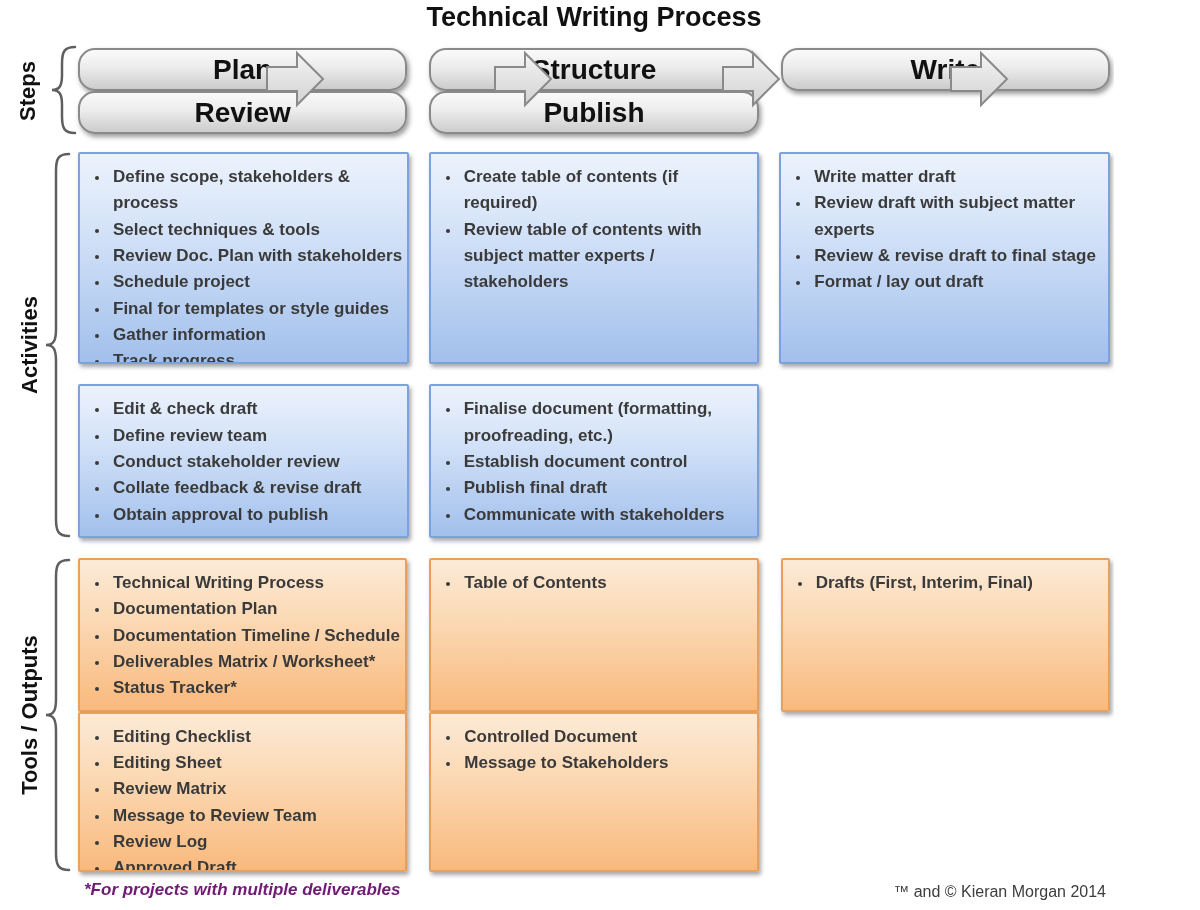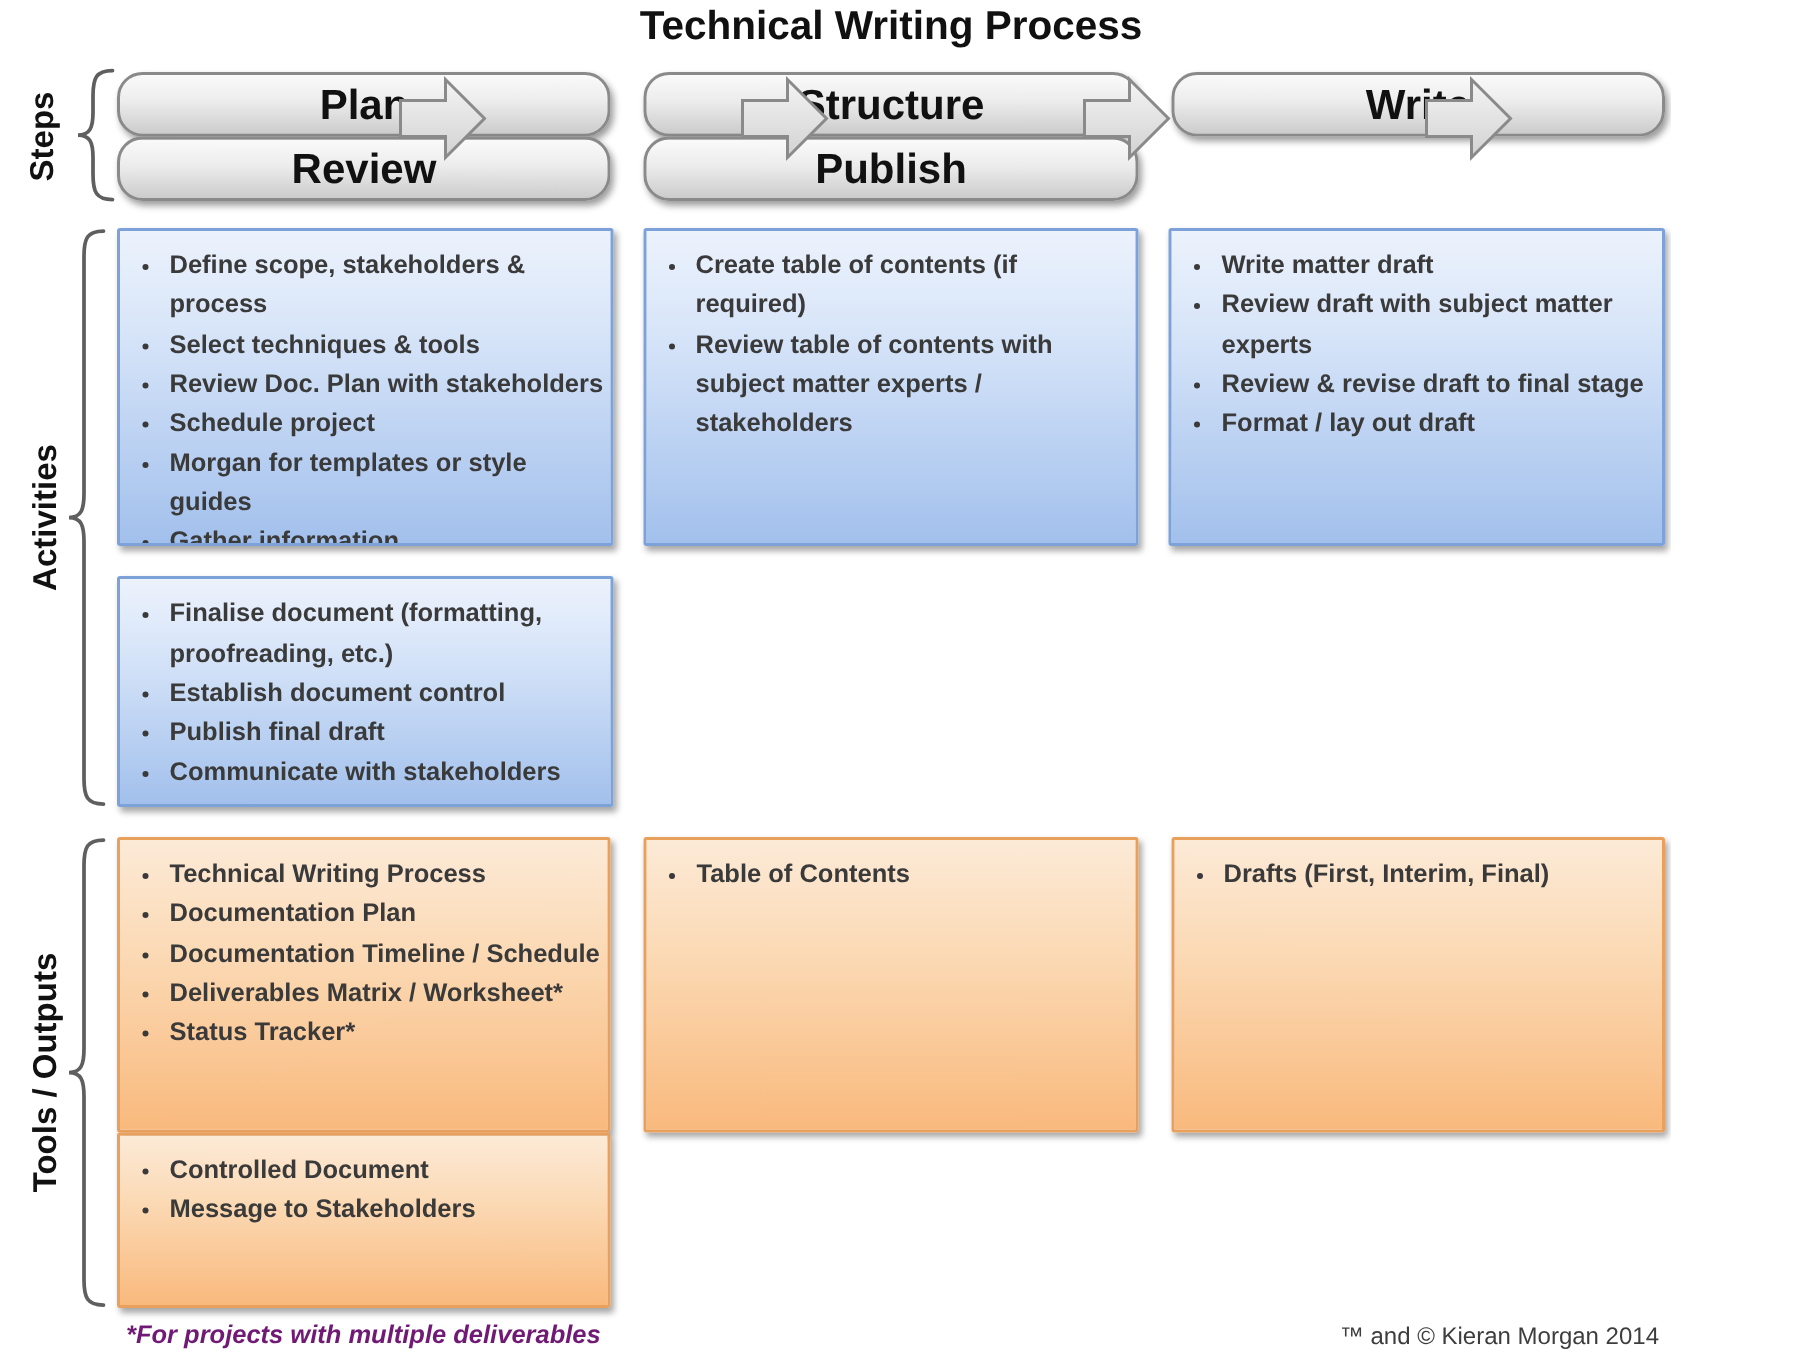--- a/index.html
+++ b/index.html
@@ -111,37 +111,46 @@
     </svg>
   </div>
 
   <div class="grid-row activities-row">
     <div class="listbox activity">
         <ul>
           <li>Define scope, stakeholders &amp; process</li>
           <li>Select techniques &amp; tools</li>
           <li>Review Doc. Plan with stakeholders</li>
           <li>Schedule project</li>
-          <li>Morgan for templates or style guides</li>
+          <li>Final for templates or style guides</li>
           <li>Gather information</li>
           <li>Track progress</li>
         </ul>
       </div>
     <div class="listbox activity">
         <ul>
           <li>Create table of contents (if required)</li>
           <li>Review table of contents with subject matter experts / stakeholders</li>
         </ul>
       </div>
     <div class="listbox activity">
         <ul>
           <li>Write matter draft</li>
           <li>Review draft with subject matter experts</li>
           <li>Review &amp; revise draft to final stage</li>
           <li>Format / lay out draft</li>
+        </ul>
+      </div>
+    <div class="listbox activity">
+        <ul>
+          <li>Edit &amp; check draft</li>
+          <li>Define review team</li>
+          <li>Conduct stakeholder review</li>
+          <li>Collate feedback &amp; revise draft</li>
+          <li>Obtain approval to publish</li>
         </ul>
       </div>
     <div class="listbox activity">
         <ul>
           <li>Finalise document (formatting, proofreading, etc.)</li>
           <li>Establish document control</li>
           <li>Publish final draft</li>
           <li>Communicate with stakeholders</li>
         </ul>
       </div>
@@ -162,20 +171,30 @@
           <li>Table of Contents</li>
         </ul>
       </div>
     <div class="listbox toolbox">
         <ul>
           <li>Drafts (First, Interim, Final)</li>
         </ul>
       </div>
     <div class="listbox toolbox">
         <ul>
+          <li>Editing Checklist</li>
+          <li>Editing Sheet</li>
+          <li>Review Matrix</li>
+          <li>Message to Review Team</li>
+          <li>Review Log</li>
+          <li>Approved Draft</li>
+        </ul>
+      </div>
+    <div class="listbox toolbox">
+        <ul>
           <li>Controlled Document</li>
           <li>Message to Stakeholders</li>
         </ul>
       </div>
   </div>
 
   <div class="footnote">*For projects with multiple deliverables</div>
   <div class="copyright">™ and © Kieran Morgan 2014</div>
 
 </div>

